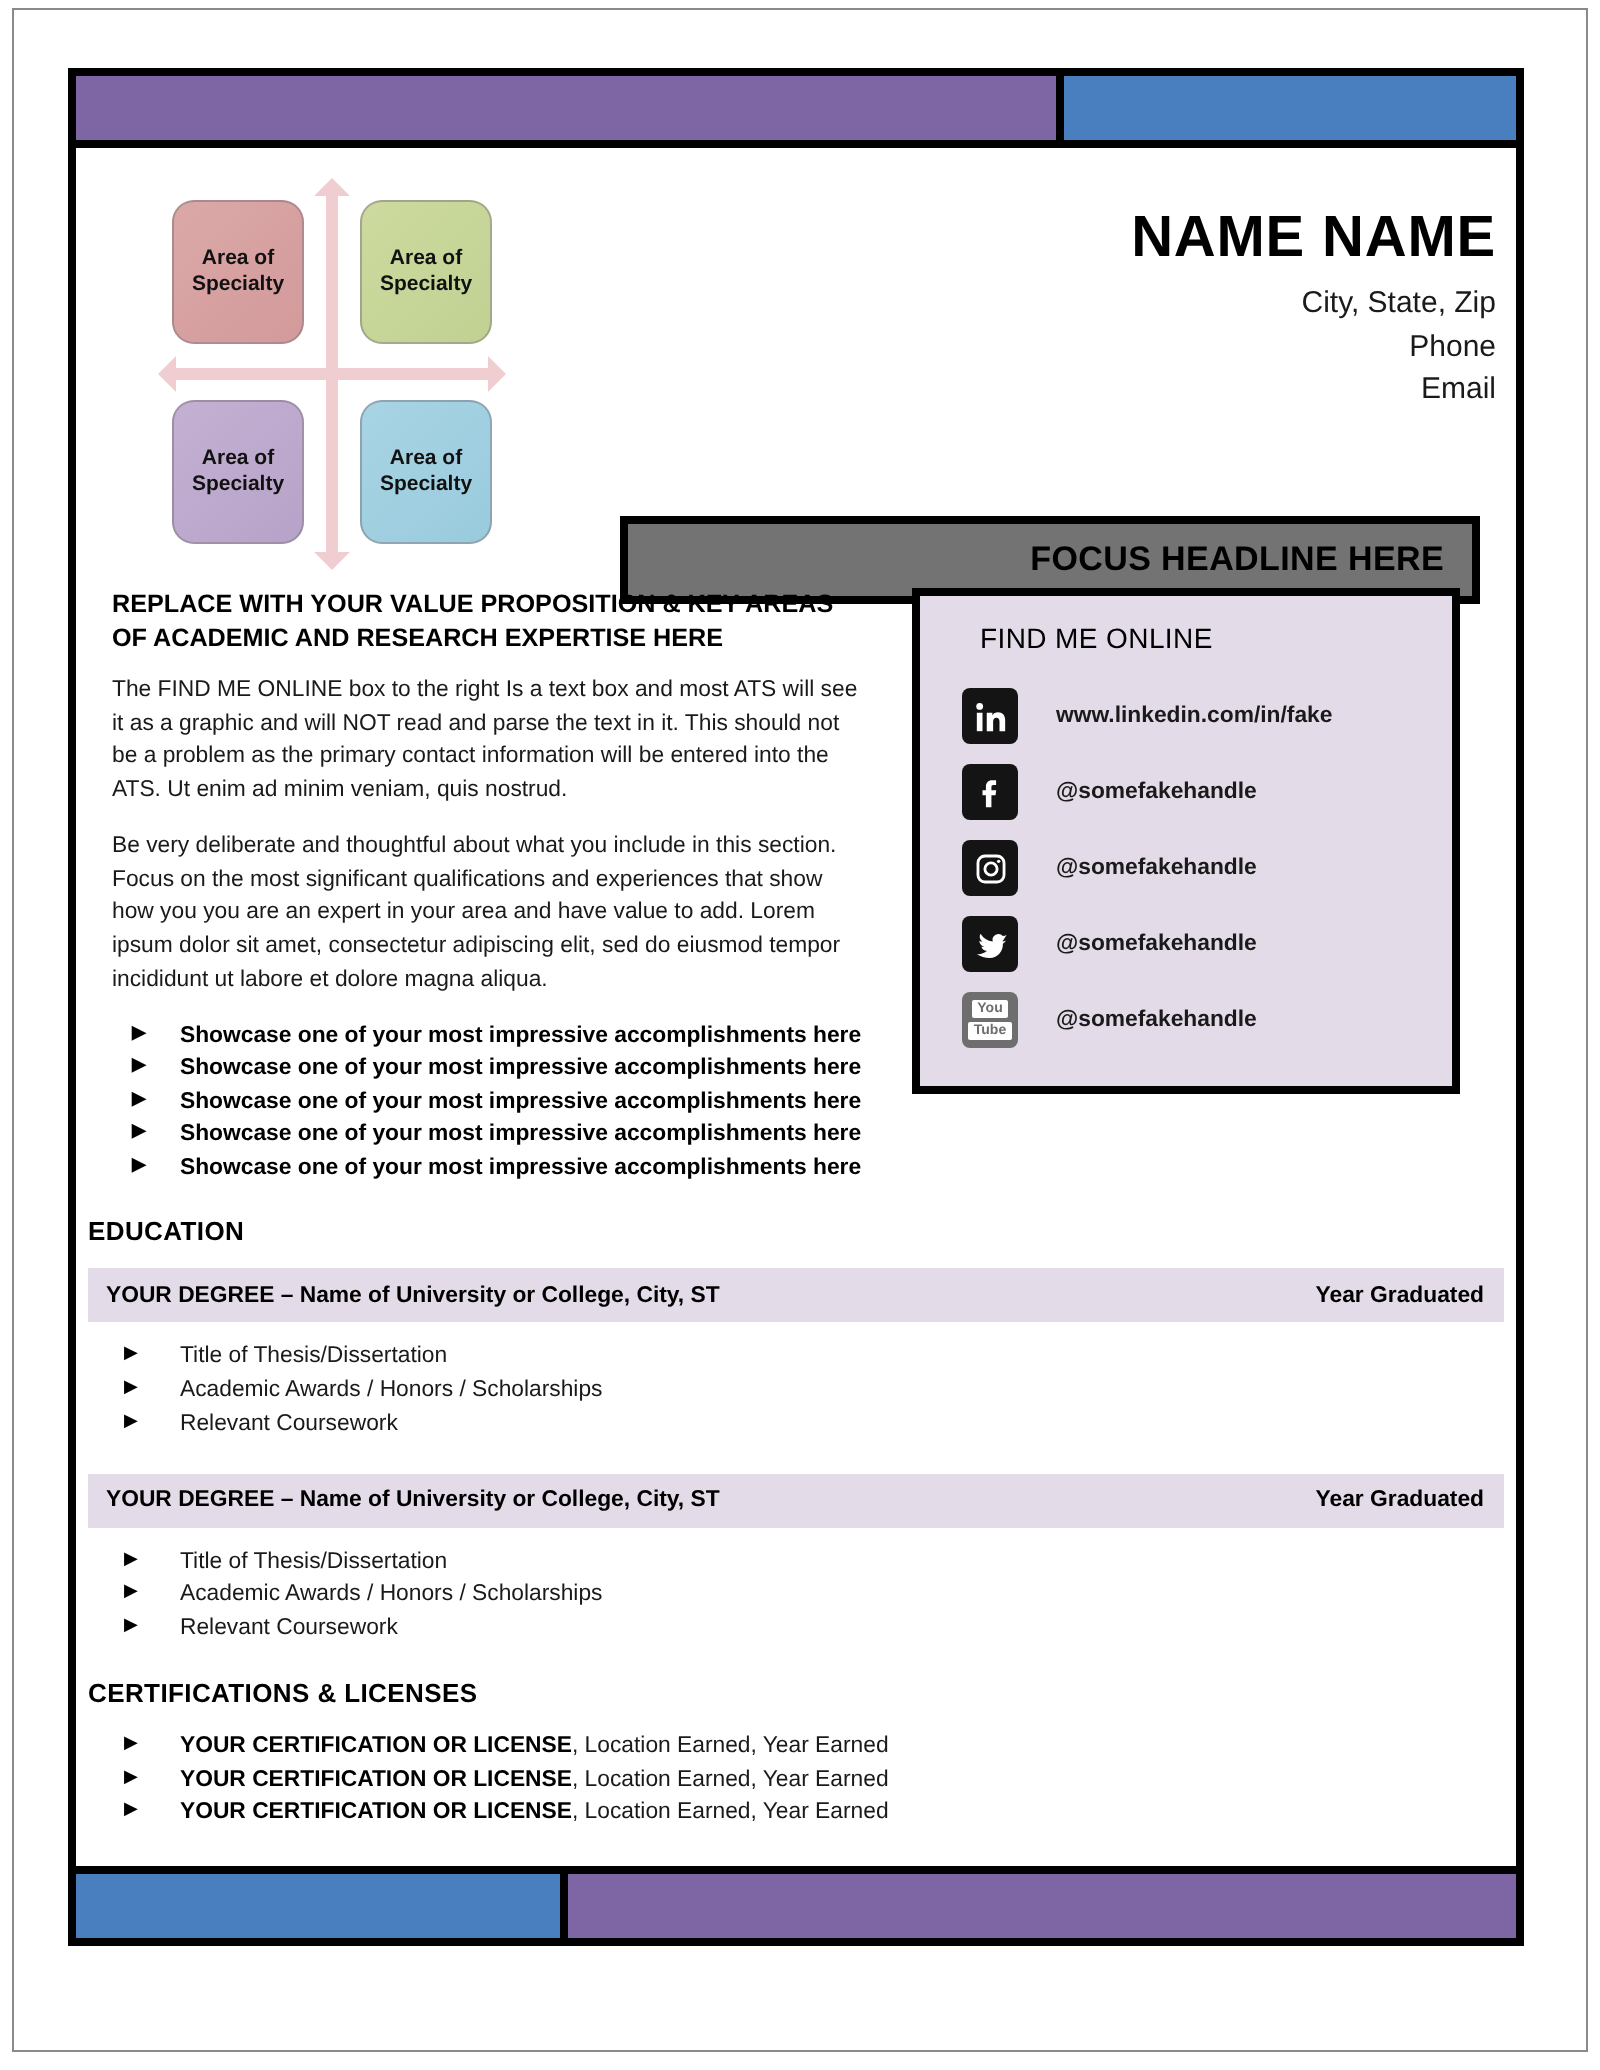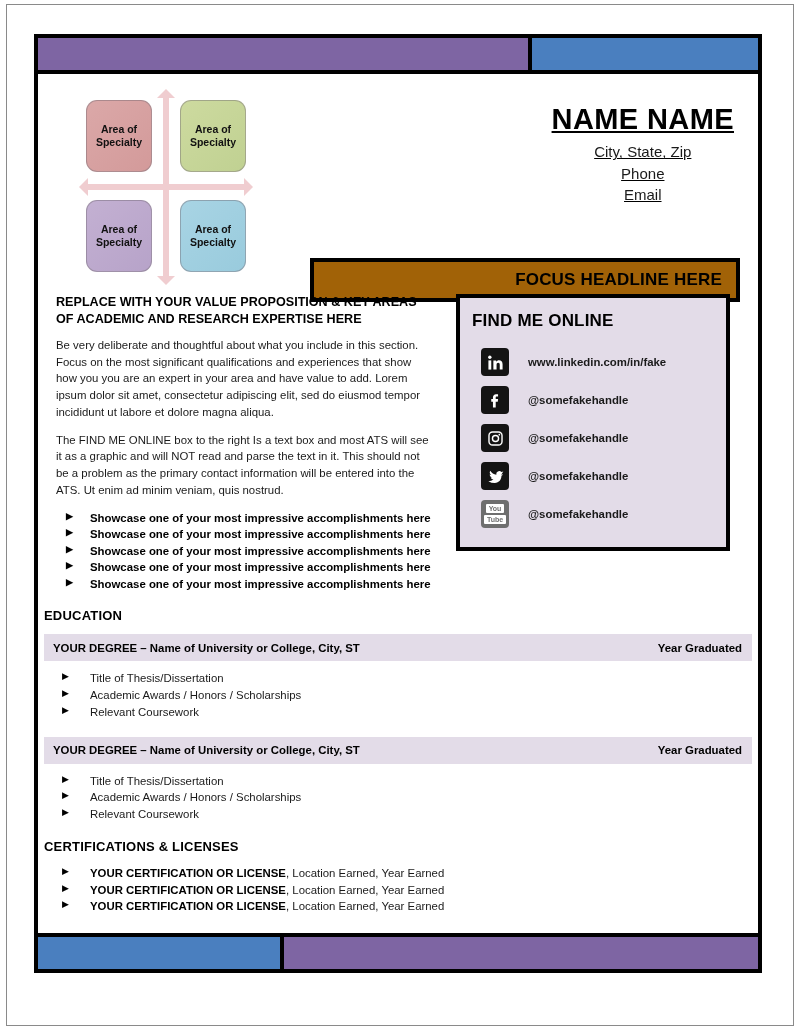--- a/index.html
+++ b/index.html
@@ -91,37 +91,36 @@
     text-align: center;
     font-size: 10.5px; font-weight: bold; line-height: 1.25;
     color: #111;
   }
   .q-box.tl { left: 0;    top: 4px;   background: linear-gradient(135deg,#dba8a8,#d39a9a); }
   .q-box.tr { left: 94px; top: 4px;   background: linear-gradient(135deg,#cdda9f,#c0d192); }
   .q-box.bl { left: 0;    top: 104px; background: linear-gradient(135deg,#c3b0d2,#b7a3c9); }
   .q-box.br { left: 94px; top: 104px; background: linear-gradient(135deg,#a8d4e4,#99cbdd); }
 
   .name-block {
-    position: absolute; right: 24px; top: 26px;
-    text-align: center;
-    text-decoration: underline;
+    position: absolute; right: 10px; top: 26px;
+    text-align: right;
   }
   .name-block .name {
     font-size: 29px; font-weight: bold; letter-spacing: 0.4px;
     color: #000; line-height: 1.05;
   }
   .name-block .contact {
     margin-top: 7px;
     font-size: 15px; color: #1a1a1a; line-height: 1.42;
   }
 
   .focus-box {
     position: absolute; left: 272px; right: 18px; top: 180px;
     height: 44px;
-    background: #a16207;
+    background: #737373;
     border: 4px solid #000;
     display: flex; align-items: center; justify-content: flex-end;
     padding-right: 14px;
   }
   .focus-box span {
     font-size: 17px; font-weight: bold; color: #000; letter-spacing: 0.2px;
   }
 
   
   .mid-zone { position: relative; padding: 0 18px; display: flex; gap: 0; }
@@ -146,22 +145,22 @@
   ul.acc li .tri { width: 34px; flex: 0 0 34px; padding-left: 10px; font-size: 9px; }
   ul.acc li .txt { flex: 1; }
 
   
   .fmo {
     background: #e3dce8;
     border: 4px solid #000;
     padding: 13px 12px 14px 12px;
   }
   .fmo-title {
-    font-size: 17px; font-weight: bold; color: #000;
-    margin-bottom: 12px; letter-spacing: 0.2px;
+    font-size: 14px; font-weight: normal; color: #000;
+    margin-bottom: 12px; letter-spacing: 0.2px; margin-left: 18px;
   }
   .fmo-row {
     display: flex; align-items: center;
     height: 38px;
   }
   .fmo-ico {
     width: 28px; height: 28px; flex: 0 0 28px;
     margin-left: 9px;
     border-radius: 4px;
     background: #141414;
@@ -248,22 +247,22 @@
         <div class="focus-box">
           <span>FOCUS HEADLINE HERE</span>
         </div>
 
       </div>
 
       <div class="mid-zone">
 
         <div class="col-left">
           <div class="value-prop">REPLACE WITH YOUR VALUE PROPOSITION &amp; KEY AREAS OF ACADEMIC AND RESEARCH EXPERTISE HERE</div>
+          <div class="para">The FIND ME ONLINE box to the right Is a text box and most ATS will see it as a graphic and will NOT read and parse the text in it. This should not be a problem as the primary contact information will be entered into the ATS. Ut enim ad minim veniam, quis nostrud.</div>
           <div class="para">Be very deliberate and thoughtful about what you include in this section. Focus on the most significant qualifications and experiences that show how you you are an expert in your area and have value to add. Lorem ipsum dolor sit amet, consectetur adipiscing elit, sed do eiusmod tempor incididunt ut labore et dolore magna aliqua.</div>
-          <div class="para">The FIND ME ONLINE box to the right Is a text box and most ATS will see it as a graphic and will NOT read and parse the text in it. This should not be a problem as the primary contact information will be entered into the ATS. Ut enim ad minim veniam, quis nostrud.</div>
           <ul class="acc">
             <li>
               <span class="tri">▶</span>
               <span class="txt">Showcase one of your most impressive accomplishments here</span>
             </li>
             <li>
               <span class="tri">▶</span>
               <span class="txt">Showcase one of your most impressive accomplishments here</span>
             </li>
             <li>

